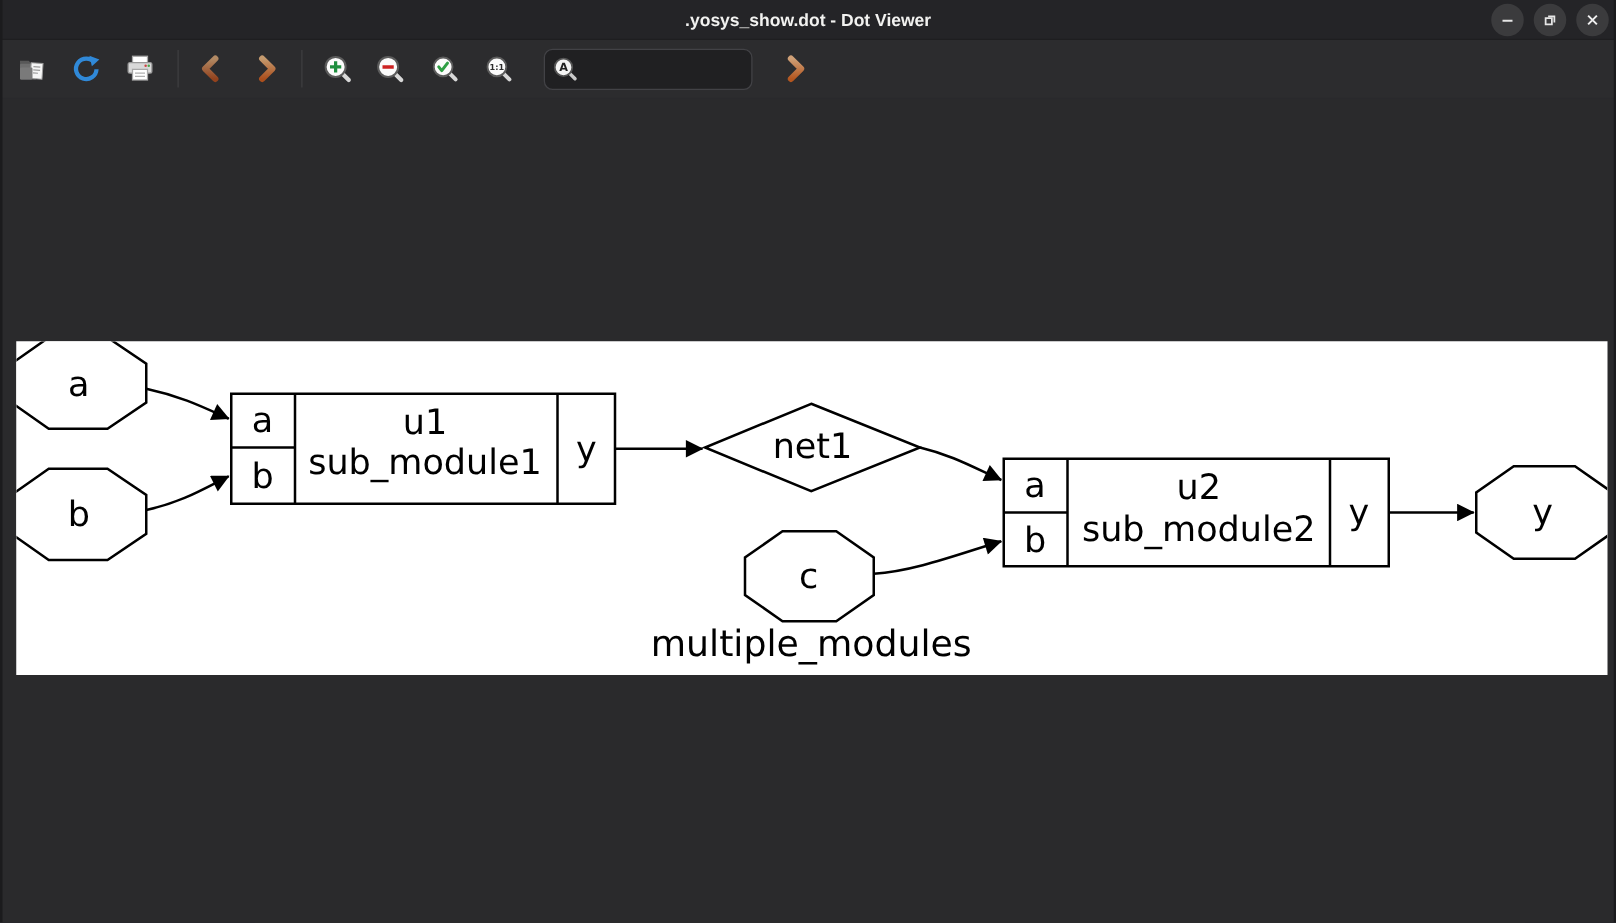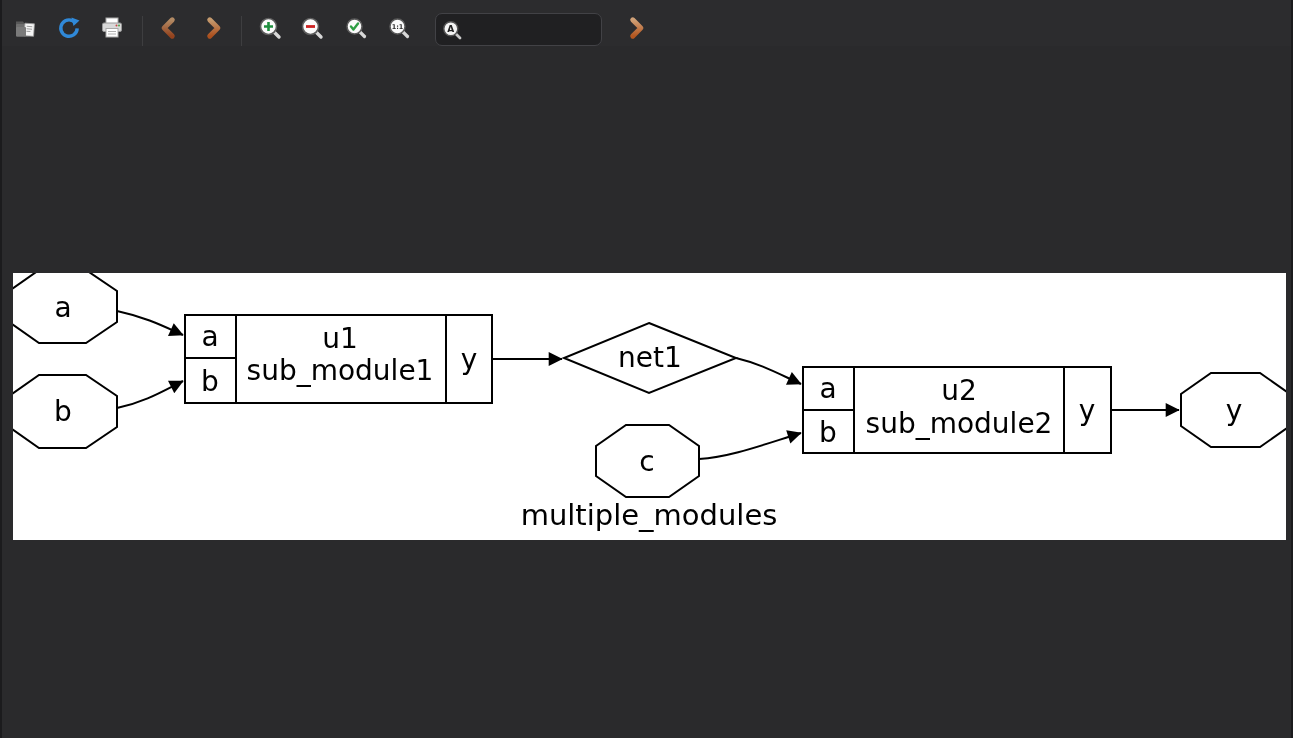--- a/index.html
+++ b/index.html
@@ -11,21 +11,21 @@
 
   
   .titlebar { position:relative; height:32px; background:#242427; border-bottom:1px solid #1e1e20; }
   .title { position:absolute; left:0; right:0; top:0; height:32px; line-height:32px;
            text-align:center; color:#f2f2f0; font-size:14px; font-weight:bold; }
   .win-controls { position:absolute; right:6px; top:3px; display:flex; gap:8px; }
   .wbtn { width:26px; height:26px; border-radius:50%; background:#3b3b3d; border:none;
           display:flex; align-items:center; justify-content:center; cursor:pointer; }
 
   
-  .toolbar { display:flex; align-items:flex-end; height:46px; background:#2c2c2e; }
+  .toolbar { display:flex; align-items:center; height:46px; background:#2c2c2e; }
   .tbtn { width:36px; height:36px; background:none; border:none; display:flex;
           align-items:center; justify-content:center; cursor:pointer; }
   .tsep { width:1px; height:30px; background:#3e3e40; }
   .ml8{margin-left:8px;} .ml7{margin-left:7px;} .ml12{margin-left:12px;}
   .ml10{margin-left:10px;} .ml6{margin-left:6px;} .ml16{margin-left:16px;}
   .search-entry { margin-left:18px; width:167px; height:33px; background:#202022;
                   border:1px solid #424246; border-radius:7px; display:flex;
                   align-items:center; padding:0 6px; }
   .search-entry input { flex:1; min-width:0; background:transparent; border:none; outline:none;
                         color:#eeeeec; font-size:13px; margin-left:4px;
@@ -39,20 +39,41 @@
   svg text.gtxt { font-family:"DejaVu Sans", sans-serif; font-size:28px; fill:#000000; }
   svg text.glabel { font-family:"DejaVu Sans", sans-serif; font-size:29px; fill:#000000; }
 </style>
 </head>
 <body>
 
 <div class="window">
   <div class="edge-border left"></div>
   <div class="edge-border right"></div>
 
+  <div class="titlebar">
+    <div class="title">.yosys_show.dot - Dot Viewer</div>
+    <div class="win-controls">
+      <button class="wbtn">
+        <svg width="12" height="12">
+          <line x1="2" y1="6.5" x2="10" y2="6.5" stroke="#e6e6e6" stroke-width="1.6"></line>
+        </svg>
+      </button>
+      <button class="wbtn">
+        <svg width="12" height="12">
+          <path d="M4.5,3 h5 v5" fill="none" stroke="#e6e6e6" stroke-width="1.4"></path>
+          <rect x="2.5" y="4.5" width="5" height="5" fill="#3b3b3d" stroke="#e6e6e6" stroke-width="1.4"></rect>
+        </svg>
+      </button>
+      <button class="wbtn">
+        <svg width="12" height="12">
+          <path d="M2.5,2.5 L9.5,9.5 M9.5,2.5 L2.5,9.5" stroke="#eeeeee" stroke-width="1.6"></path>
+        </svg>
+      </button>
+    </div>
+  </div>
 
   <div class="toolbar">
     <button class="tbtn ml8">
       <svg width="26" height="26">
         <path d="M3,6.5 h7 l2,2.5 h0 v12 h-9 z" fill="#585858"></path>
         <rect x="3" y="9" width="13" height="12.5" rx="1" fill="#6e6e6e"></rect>
         <g transform="rotate(4 16 15)">
           <rect x="11.5" y="8.5" width="9.5" height="12.5" fill="#f5f5f5" stroke="#9a9a9a" stroke-width="0.8"></rect>
           <line x1="13.5" y1="11.5" x2="19" y2="11.5" stroke="#9c9c9c" stroke-width="1"></line>
           <line x1="13.5" y1="14" x2="19" y2="14" stroke="#9c9c9c" stroke-width="1"></line>

